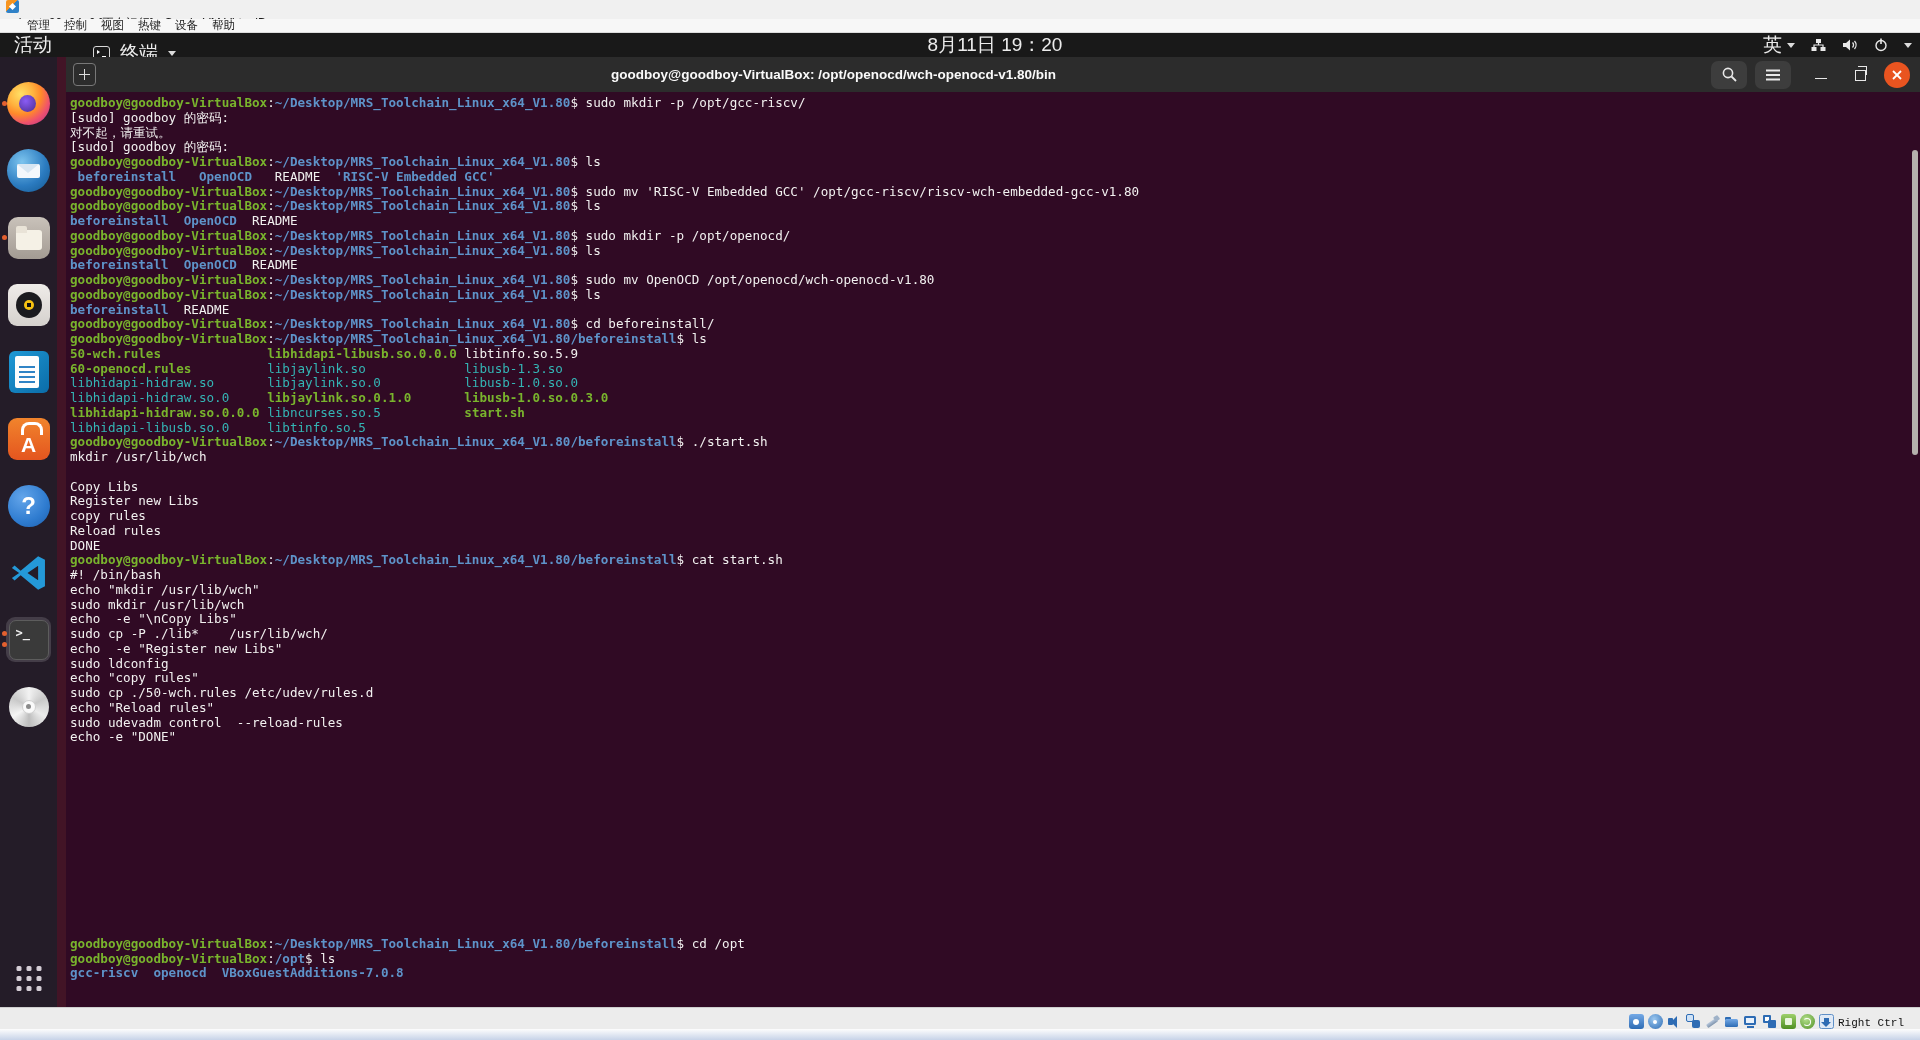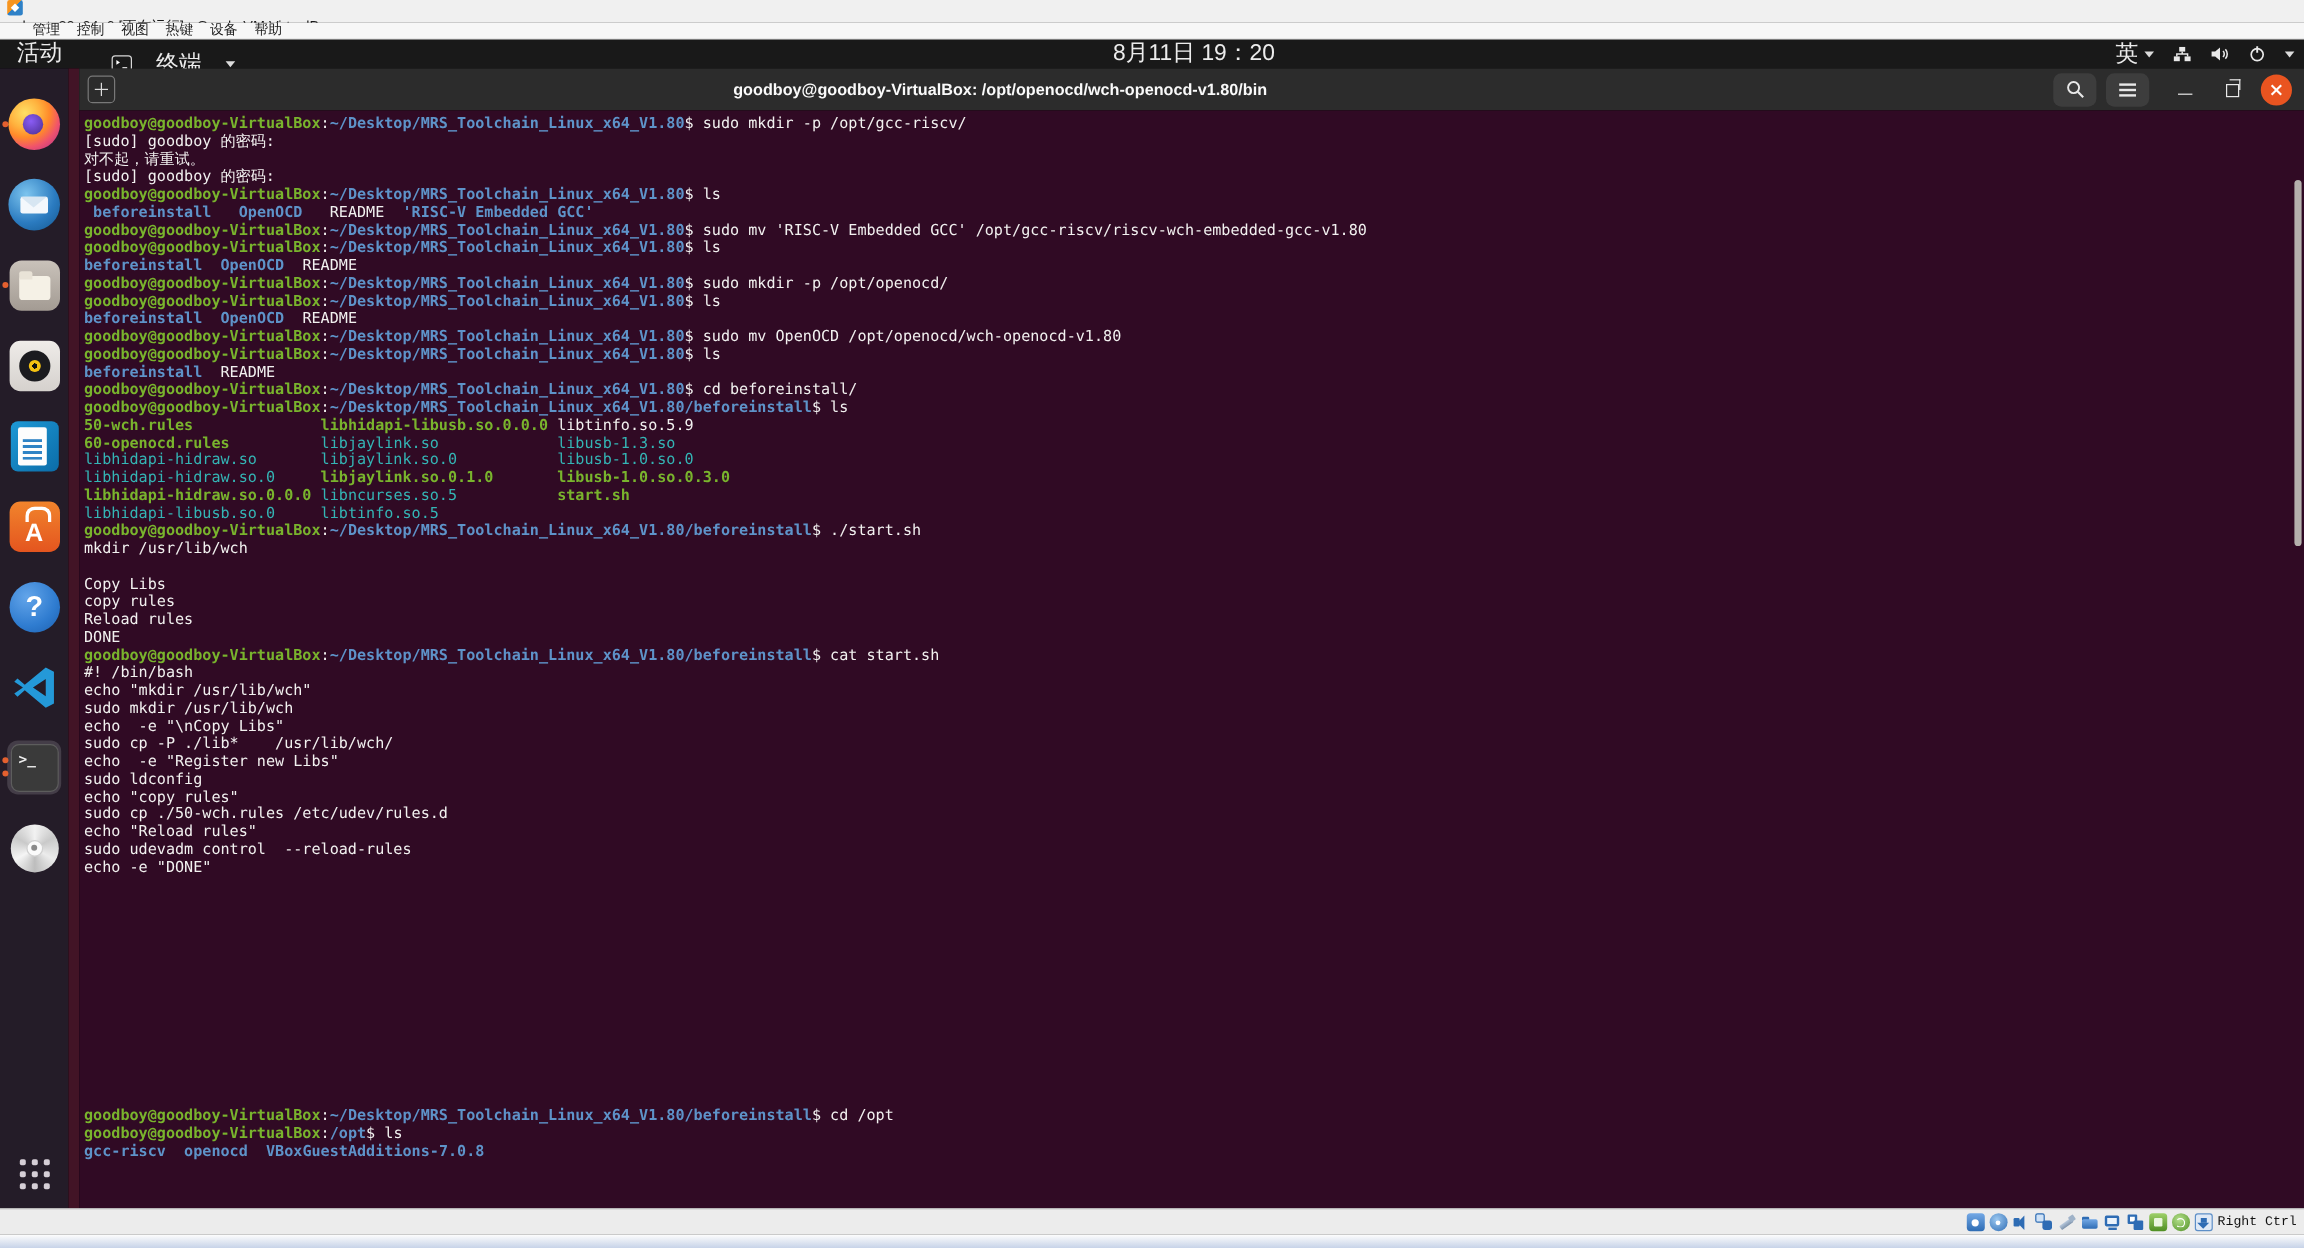--- a/index.html
+++ b/index.html
@@ -18,21 +18,21 @@
   .wc-max::after{content:"";position:absolute;left:4px;top:1px;width:7px;height:7px;border:1.2px solid #333;border-left:none;border-bottom:none;box-sizing:border-box}
   .wc-close::before,.wc-close::after{content:"";position:absolute;left:6px;top:1px;width:1.4px;height:11px;background:#333}
   .wc-close::before{transform:rotate(45deg)}.wc-close::after{transform:rotate(-45deg)}
   .vbox-menubar{position:absolute;top:19px;left:0;height:14px;width:100%;background:#f7f7f7;
     display:flex;align-items:flex-end;font-size:11.5px;color:#1c1c1c;border-bottom:1px solid #dcdcdc;
     box-sizing:border-box;padding-left:20px}
   .vbox-menu-item{padding:0 7px;line-height:13px}
   
   .topbar{position:absolute;top:33px;left:0;width:100%;height:24px;background:#191919;color:#ececec;font-size:19px}
   .activities{position:absolute;left:14px;top:0;height:24px;line-height:24px}
-  .appmenu{position:absolute;left:93px;top:0;height:40px;display:flex;align-items:center;gap:20px}
+  .appmenu{position:absolute;left:93px;top:0;height:40px;display:flex;align-items:center;gap:10px}
   .app-ic{width:15px;height:13px;border:1.2px solid #d8d8d8;border-radius:3px;background:#1a1a1a;position:relative}
   .app-ic::before{content:"";position:absolute;left:3px;top:3.5px;border-top:2.5px solid transparent;border-bottom:2.5px solid transparent;border-left:3.5px solid #fff}
   .app-ic::after{content:"";position:absolute;left:8px;bottom:2.5px;width:4px;height:1.4px;background:#fff}
   .caret{width:0;height:0;border-left:4px solid transparent;border-right:4px solid transparent;border-top:5px solid #dcdcdc}
   .clock{position:absolute;left:50%;top:0;transform:translateX(calc(-50% + 35px));line-height:24px}
   .status-cluster{position:absolute;right:8px;top:0;height:24px;display:flex;align-items:center;gap:16px}
   .im{display:flex;align-items:center;gap:5px}
   .tb-icon{display:flex;align-items:center}
   
   .dock{position:absolute;left:0;top:57px;width:57px;height:950px;background:#241c28;
@@ -103,21 +103,21 @@
   .termbody{position:absolute;left:0;top:35px;right:0;bottom:0;background:#300a24;overflow:hidden;
     padding:4px 0 0 4px;box-sizing:border-box}
   .tline{white-space:pre;font-family:"DejaVu Sans Mono",monospace;font-size:12.6px;line-height:14.75px;height:14.75px}
   .c-g{color:#79b42d;font-weight:bold}
   .c-b{color:#5e93c9;font-weight:bold}
   .c-c{color:#34b5b5;font-weight:normal}
   .c-w{color:#f2f1f0}
   .scrollbar{position:absolute;right:2px;top:93px;width:6px;height:305px;background:#b4b0ac;border-radius:3px}
   
   .statusbar{position:absolute;left:0;top:1007px;width:100%;height:22px;background:#ececec;border-top:1px solid #cfcfcf;
-    display:flex;align-items:center;justify-content:flex-end;padding-right:6px;box-sizing:border-box}
+    display:flex;align-items:flex-end;justify-content:flex-end;padding-right:16px;box-sizing:border-box}
   .sbicons{display:flex;align-items:center;gap:4px}
   .sb{width:15px;height:15px;position:relative;display:inline-block}
   .sb-hard-disks{background:linear-gradient(#74a9e6,#2e6cb4);border-radius:3px}
   .sb-hard-disks::before{content:"";position:absolute;left:4.5px;top:4.5px;width:6px;height:6px;background:#fff;border-radius:50%}
   .sb-optical-drives{background:radial-gradient(circle at 40% 35%,#9cc8f0,#2e6cb4);border-radius:50%}
   .sb-optical-drives::before{content:"";position:absolute;left:5.5px;top:5.5px;width:4px;height:4px;background:#fff;border-radius:50%}
   .sb-audio::before{content:"";position:absolute;left:1px;top:4px;width:5px;height:7px;background:#2e6cb4;border-radius:1px}
   .sb-audio::after{content:"";position:absolute;left:4px;top:1.5px;border-top:6px solid transparent;border-bottom:6px solid transparent;border-right:6px solid #2e6cb4}
   .sb-network::before{content:"";position:absolute;left:0;top:0;width:8px;height:8px;background:#cfe2f6;border:1.5px solid #2e6cb4;border-radius:2px;box-sizing:border-box}
   .sb-network::after{content:"";position:absolute;right:1px;bottom:1px;width:8px;height:8px;background:#2e6cb4;border-radius:2px}
@@ -305,20 +305,21 @@
       <div class="tline"><span class="c-g">50-wch.rules</span><span class="c-w">              </span><span class="c-g">libhidapi-libusb.so.0.0.0</span><span class="c-w"> libtinfo.so.5.9</span></div>
       <div class="tline"><span class="c-g">60-openocd.rules</span><span class="c-w">          </span><span class="c-c">libjaylink.so</span><span class="c-w">             </span><span class="c-c">libusb-1.3.so</span></div>
       <div class="tline"><span class="c-c">libhidapi-hidraw.so</span><span class="c-w">       </span><span class="c-c">libjaylink.so.0</span><span class="c-w">           </span><span class="c-c">libusb-1.0.so.0</span></div>
       <div class="tline"><span class="c-c">libhidapi-hidraw.so.0</span><span class="c-w">     </span><span class="c-g">libjaylink.so.0.1.0</span><span class="c-w">       </span><span class="c-g">libusb-1.0.so.0.3.0</span></div>
       <div class="tline"><span class="c-g">libhidapi-hidraw.so.0.0.0</span><span class="c-w"> </span><span class="c-c">libncurses.so.5</span><span class="c-w">           </span><span class="c-g">start.sh</span></div>
       <div class="tline"><span class="c-c">libhidapi-libusb.so.0</span><span class="c-w">     </span><span class="c-c">libtinfo.so.5</span></div>
       <div class="tline"><span class="c-g">goodboy@goodboy-VirtualBox</span><span class="c-w">:</span><span class="c-b">~/Desktop/MRS_Toolchain_Linux_x64_V1.80/beforeinstall</span><span class="c-w">$ ./start.sh</span></div>
       <div class="tline"><span class="c-w">mkdir /usr/lib/wch</span></div>
       <div class="tline"></div>
       <div class="tline"><span class="c-w">Copy Libs</span></div>
+      <div class="tline"><span class="c-w">Register new Libs</span></div>
       <div class="tline"><span class="c-w">copy rules</span></div>
       <div class="tline"><span class="c-w">Reload rules</span></div>
       <div class="tline"><span class="c-w">DONE</span></div>
       <div class="tline"><span class="c-g">goodboy@goodboy-VirtualBox</span><span class="c-w">:</span><span class="c-b">~/Desktop/MRS_Toolchain_Linux_x64_V1.80/beforeinstall</span><span class="c-w">$ cat start.sh</span></div>
       <div class="tline"><span class="c-w">#! /bin/bash</span></div>
       <div class="tline"><span class="c-w">echo "mkdir /usr/lib/wch"</span></div>
       <div class="tline"><span class="c-w">sudo mkdir /usr/lib/wch</span></div>
       <div class="tline"><span class="c-w">echo  -e "\nCopy Libs"</span></div>
       <div class="tline"><span class="c-w">sudo cp -P ./lib*    /usr/lib/wch/</span></div>
       <div class="tline"><span class="c-w">echo  -e "Register new Libs"</span></div>

